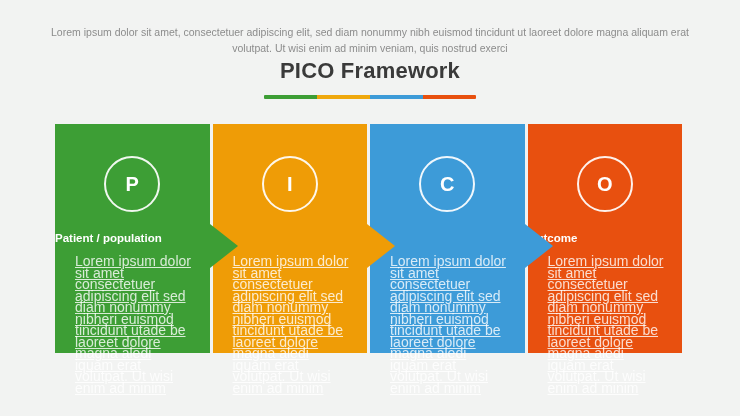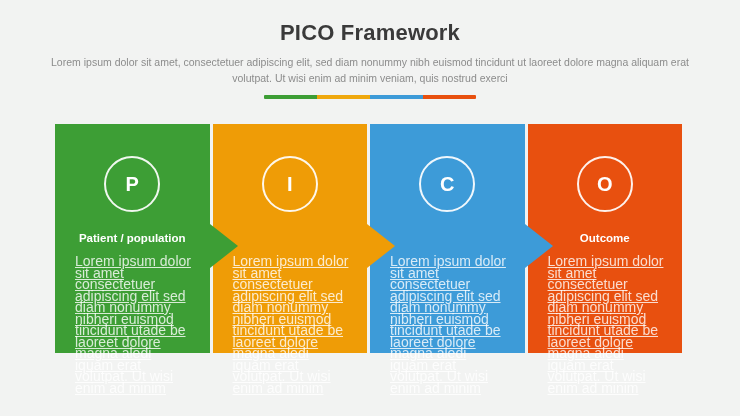--- a/index.html
+++ b/index.html
@@ -61,21 +61,21 @@
     border-radius:50%;
     display:flex; align-items:center; justify-content:center;
   }
   .circle-letter {
     font-size:20px; font-weight:bold; color:#ffffff;
     line-height:20px;
   }
   .panel-title {
     position:absolute; z-index:3;
     top:107px; left:0; width:100%;
-    text-align:center;
+    text-align:left;
     font-size:11.5px; font-weight:bold; color:#ffffff;
     line-height:14px;
   }
   .panel-body {
     position:absolute; z-index:3;
     top:132px; left:20px; width:116px;
     font-size:14px; line-height:11.5px;
     color:rgba(255,255,255,0.80);
     text-decoration:underline;
   }
@@ -87,22 +87,22 @@
     margin-left:0px;
   }
   .arrow svg { display:block; width:28px; height:44px; }
 </style>
 </head>
 <body>
 
 <div id="slide">
 
   <div id="header">
+    <div id="subtitle">Lorem ipsum dolor sit amet, consectetuer adipiscing elit, sed diam nonummy nibh euismod tincidunt ut laoreet dolore magna aliquam erat volutpat. Ut wisi enim ad minim veniam, quis nostrud exerci</div>
     <div id="title">PICO Framework</div>
-    <div id="subtitle">Lorem ipsum dolor sit amet, consectetuer adipiscing elit, sed diam nonummy nibh euismod tincidunt ut laoreet dolore magna aliquam erat volutpat. Ut wisi enim ad minim veniam, quis nostrud exerci</div>
     <div id="divider">
       <span style="background: rgb(61, 158, 53);"></span>
       <span style="background: rgb(239, 168, 13);"></span>
       <span style="background: rgb(61, 155, 216);"></span>
       <span style="background: rgb(232, 80, 15);"></span>
     </div>
   </div>
 
   <div id="panels">
       <div class="panel">

